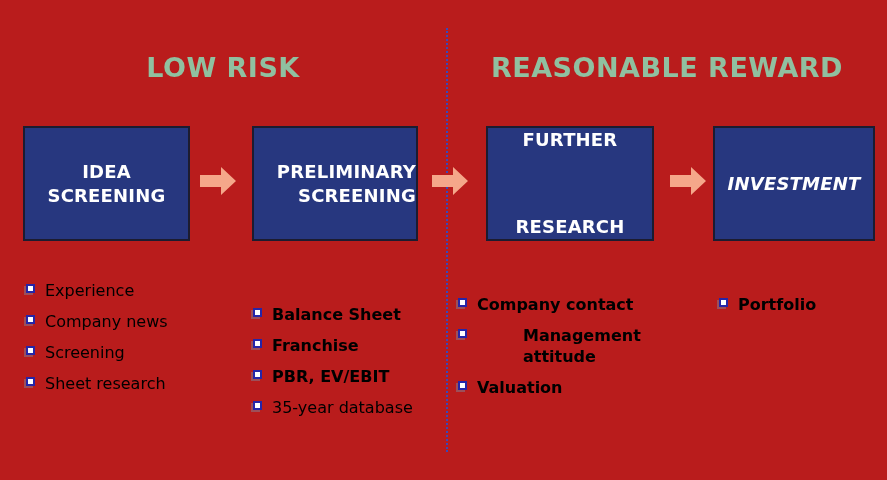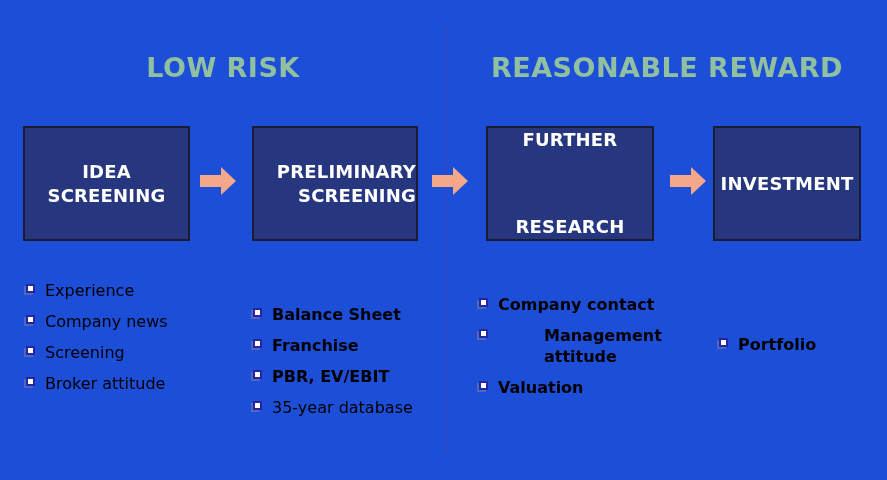--- a/index.html
+++ b/index.html
@@ -12,21 +12,21 @@
     --text-black: #000000;
     --box-text: #ffffff;
   }
   * { margin: 0; padding: 0; box-sizing: border-box; }
   html, body { background: #ffffff; }
   body { font-family: "DejaVu Sans", "Liberation Sans", sans-serif; }
   .slide {
     position: relative;
     width: 887px;
     height: 480px;
-    background: #1d4ed8;
+    background: #b91c1c;
     overflow: hidden;
   }
   .section-header {
     position: absolute;
     top: 52px;
     height: 32px;
     font-size: 27px;
     font-weight: bold;
     letter-spacing: 0.5px;
     color: var(--header-green);
@@ -56,41 +56,41 @@
     letter-spacing: 0.2px;
     display: flex;
     flex-direction: column;
     align-items: center;
     justify-content: center;
     text-align: center;
   }
   .box1 { left: 23px;  width: 167px; }
   .box2 { left: 252px; width: 166px; align-items: flex-end; }
   .box3 { left: 486px; width: 168px; justify-content: space-between; }
-  .box4 { left: 713px; width: 148px; }
+  .box4 { left: 713px; width: 162px; font-style: italic; }
   .flow-arrow {
     position: absolute;
     top: 167px;
     width: 36px;
     height: 28px;
   }
   .arrow1 { left: 200px; }
   .arrow2 { left: 432px; }
   .arrow3 { left: 670px; }
   .flow-arrow svg { display: block; width: 36px; height: 28px; }
   .flow-arrow polygon { fill: var(--arrow-salmon); }
   .item-list {
     position: absolute;
     color: var(--text-black);
     font-size: 16px;
   }
   .list1 { left: 26px;  top: 280px; }
   .list2 { left: 253px; top: 292px; margin-top: 12px; }
-  .list3 { left: 479px; top: 294px; }
-  .list4 { left: 719px; top: 294px; margin-top: 40px; }
+  .list3 { left: 458px; top: 294px; }
+  .list4 { left: 719px; top: 294px; }
   .list-item {
     display: flex;
     align-items: flex-start;
     margin-bottom: 10px;
     line-height: 21px;
   }
   .list-item .item-text { white-space: nowrap; }
   .list-item .item-text.wrap { white-space: normal; max-width: 140px; margin-left: 46px; }
   .list-item.bold .item-text { font-weight: bold; }
   .bullet {
@@ -154,21 +154,21 @@
     <div class="list-item">
       <span class="bullet"></span>
       <span class="item-text">Company news</span>
     </div>
     <div class="list-item">
       <span class="bullet"></span>
       <span class="item-text">Screening</span>
     </div>
     <div class="list-item">
       <span class="bullet"></span>
-      <span class="item-text">Broker attitude</span>
+      <span class="item-text">Sheet research</span>
     </div>
   </div>
 
   <div class="item-list list2">
     <div class="list-item bold">
       <span class="bullet"></span>
       <span class="item-text">Balance Sheet</span>
     </div>
     <div class="list-item bold">
       <span class="bullet"></span>

